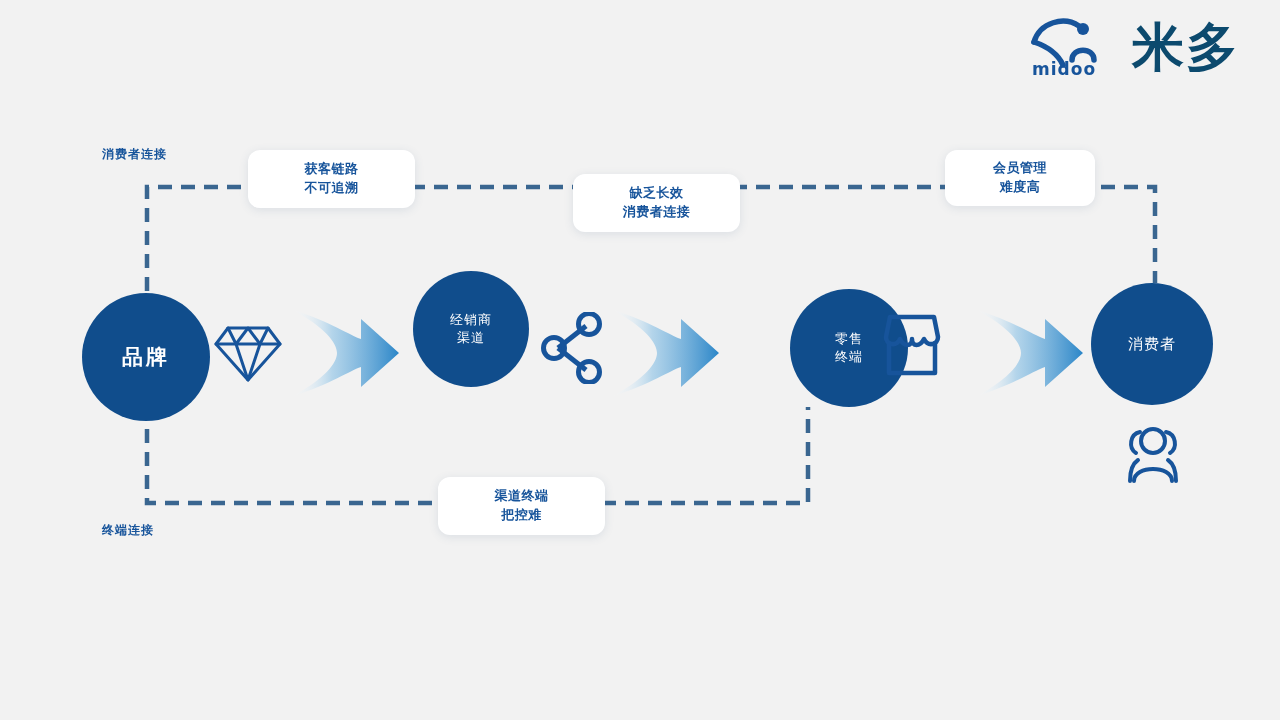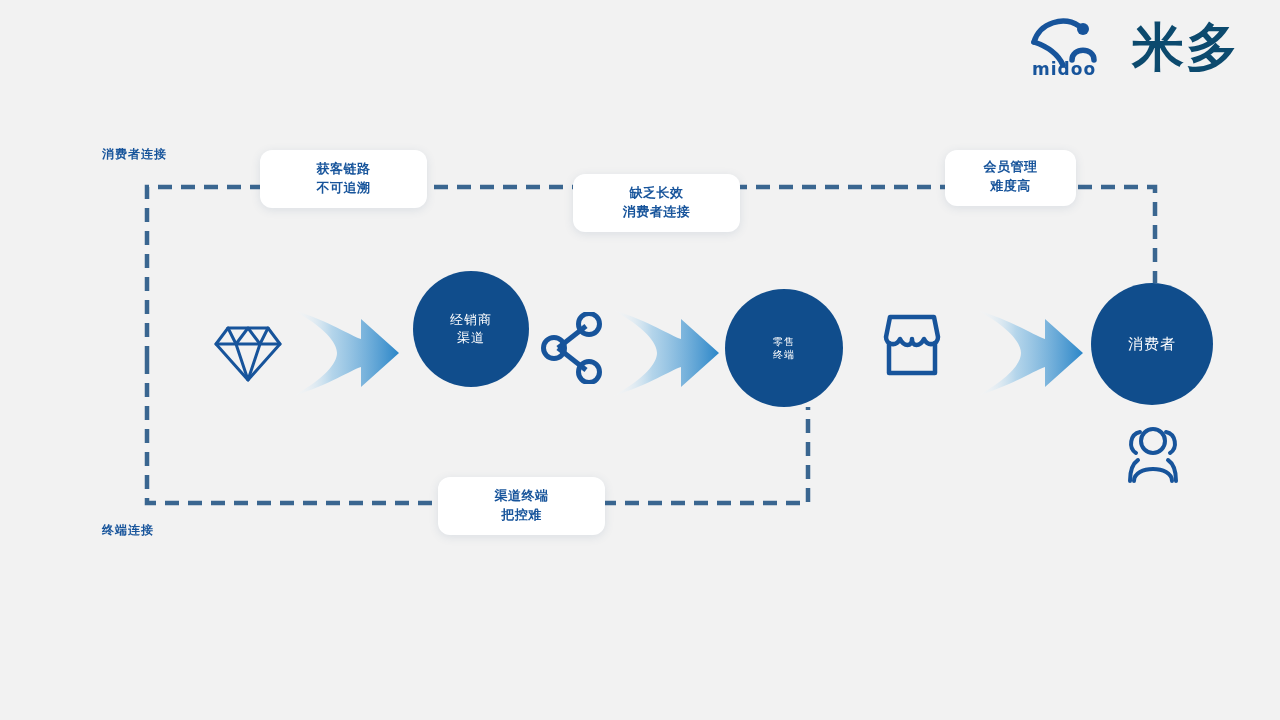--- a/index.html
+++ b/index.html
@@ -73,23 +73,23 @@
     justify-content: center;
     color: #17549b;
     font-size: 13px;
     font-weight: 700;
     line-height: 1.45;
     letter-spacing: 0.5px;
     text-align: center;
   }
   .callout span { display: block; }
 
-  #callout-1 { left: 260px;  top: 150px; width: 167px; height: 58px; }
+  #callout-1 { left: 248px;  top: 150px; width: 167px; height: 58px; }
   #callout-2 { left: 573px;  top: 150px; width: 167px; height: 58px; margin-top: 24px; }
-  #callout-3 { left: 945px;  top: 150px; width: 131px; height: 56px; font-family: Liberation Mono, monospace; }
+  #callout-3 { left: 945px;  top: 150px; width: 150px; height: 56px; }
   #callout-4 { left: 438px;  top: 477px; width: 167px; height: 58px; }
 
   
   .node {
     position: absolute;
     border-radius: 50%;
     background: #104d8c;
     display: flex;
     flex-direction: column;
     align-items: center;
@@ -97,21 +97,21 @@
     color: #ffffff;
     text-align: center;
     line-height: 1.35;
     letter-spacing: 1px;
   }
   .node span { display: block; }
 
   #node-brand    { left: 82px;   top: 293px; width: 128px; height: 128px;
                    font-size: 21px; font-weight: 700; letter-spacing: 3px; }
   #node-dealer   { left: 413px;  top: 271px; width: 116px; height: 116px; font-size: 13px; text-align: right; }
-  #node-retail   { left: 725px;  top: 289px; width: 118px; height: 118px; font-size: 10px; }
+  #node-retail   { left: 790px;  top: 289px; width: 118px; height: 118px; font-size: 13px; }
   #node-consumer { left: 1091px; top: 283px; width: 122px; height: 122px; font-size: 15px; }
 
   
   .icon-outline { position: absolute; }
   #icon-diamond  { left: 214px; top: 322px; }
   #icon-share    { left: 541px; top: 312px; }
   #icon-store    { left: 876px; top: 311px; }
   #icon-people   { left: 1118px; top: 424px; }
 
   
@@ -193,20 +193,23 @@
   </div>
   <div class="callout" id="callout-3">
     <span>会员管理</span>
     <span>难度高</span>
   </div>
   <div class="callout" id="callout-4">
     <span>渠道终端</span>
     <span>把控难</span>
   </div>
 
+  <div class="node" id="node-brand">
+    <span>品牌</span>
+  </div>
 
   <div class="node" id="node-dealer">
     <span>经销商</span>
     <span>渠道</span>
   </div>
 
   <div class="node" id="node-retail">
     <span>零售</span>
     <span>终端</span>
   </div>

